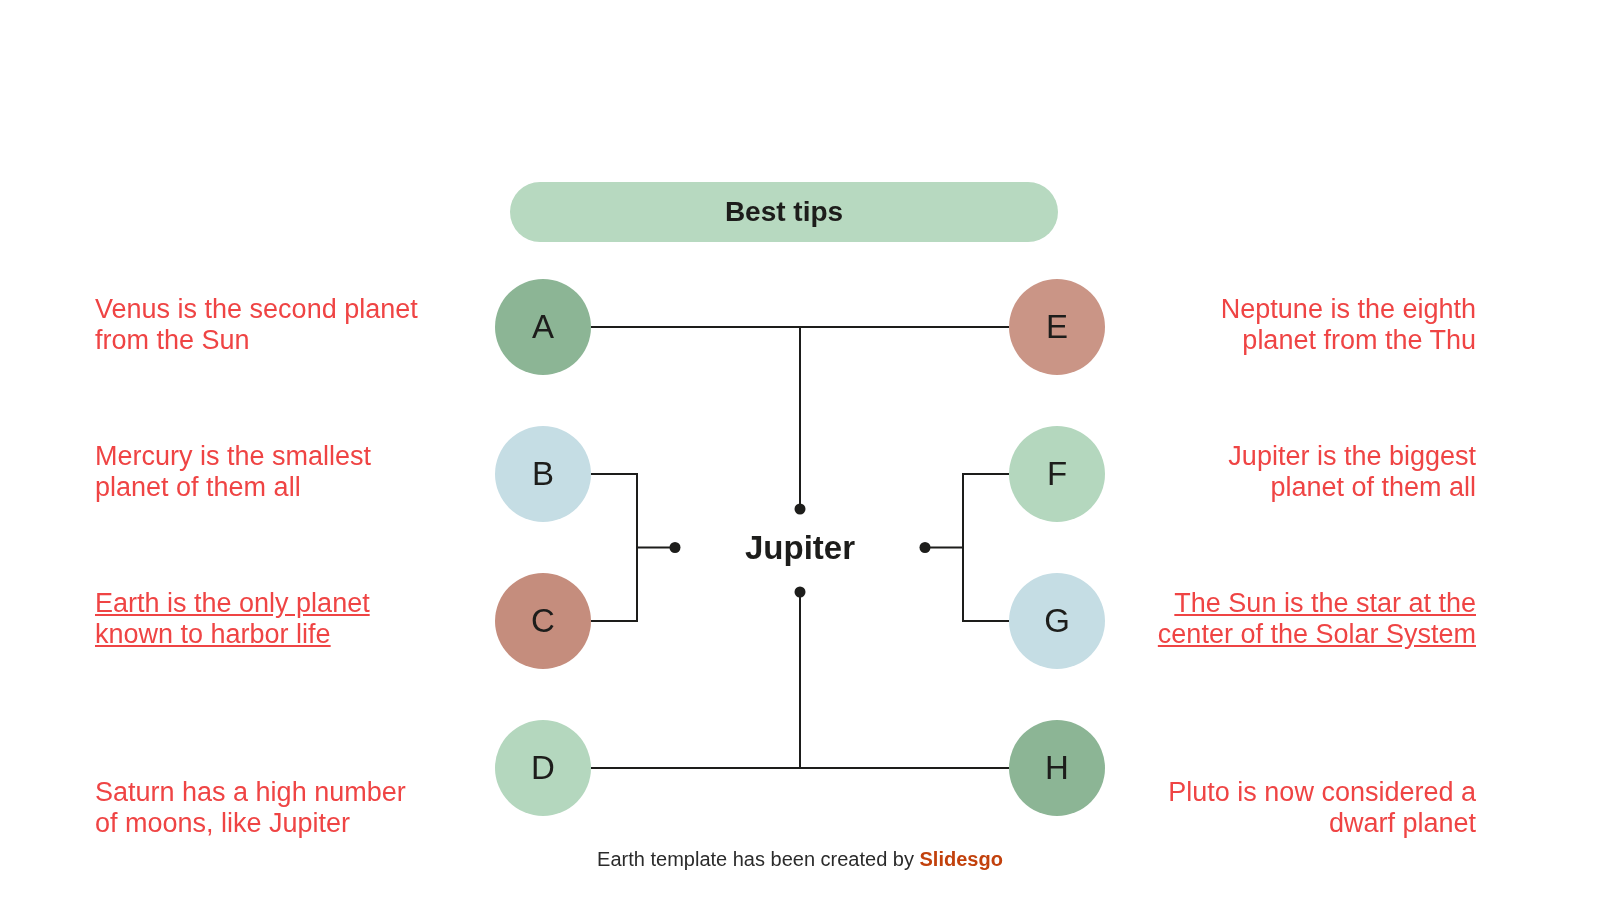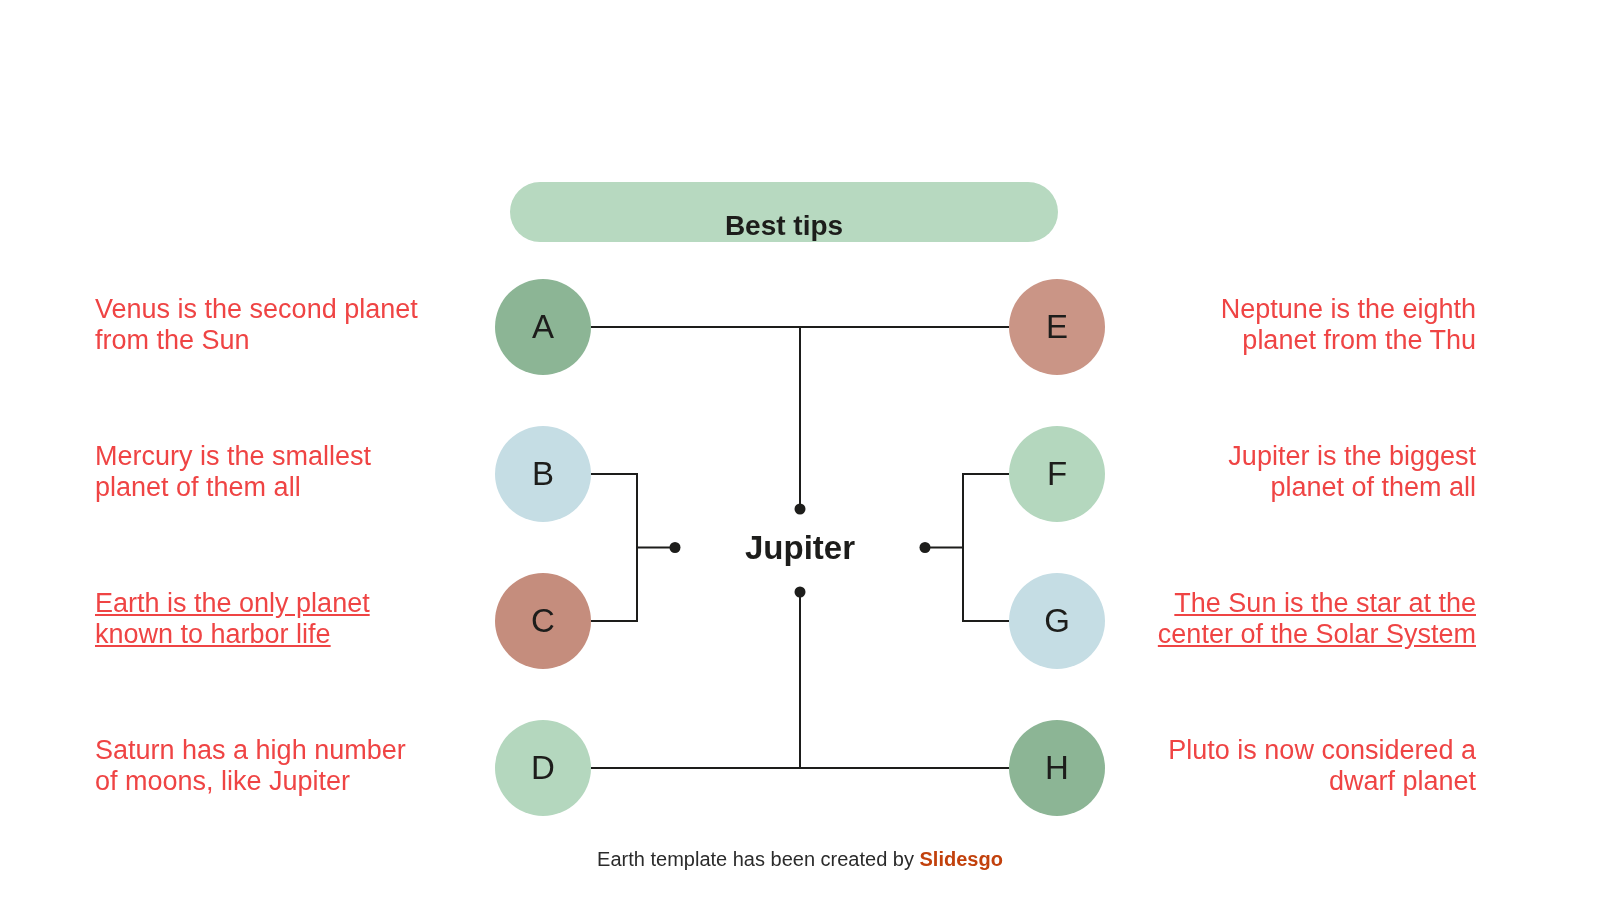--- a/index.html
+++ b/index.html
@@ -29,21 +29,21 @@
   }
   .pill {
     position: absolute;
     left: 784px;
     top: 182px;
     transform: translateX(-50%);
     width: 548px;
     height: 60px;
     border-radius: 30px;
     display: flex;
-    align-items: flex-end;
+    align-items: center;
     justify-content: center;
   }
   .pill-label {
     font-size: 28px;
     font-weight: 700;
     color: #1d1d1b;
   }
   .node-circle {
     position: absolute;
     width: 96px;
@@ -70,21 +70,21 @@
     font-weight: 500;
     line-height: 31px;
     white-space: pre-line;
     color: #ef4444;
   }
   .text-left  { left: 95px;  text-align: left; }
   .text-right { right: 124px; text-align: right; }
   .trow-1 { top: 294px; }
   .trow-2 { top: 441px; }
   .trow-3 { top: 588px; text-decoration: underline; }
-  .trow-4 { top: 735px; }
+  .trow-4 { top: 777px; }
   .center-label {
     position: absolute;
     left: 800px;
     top: 548px;
     transform: translate(-50%, -50%);
     font-size: 33px;
     font-weight: 700;
     color: #1d1d1b;
     white-space: nowrap;
   }

